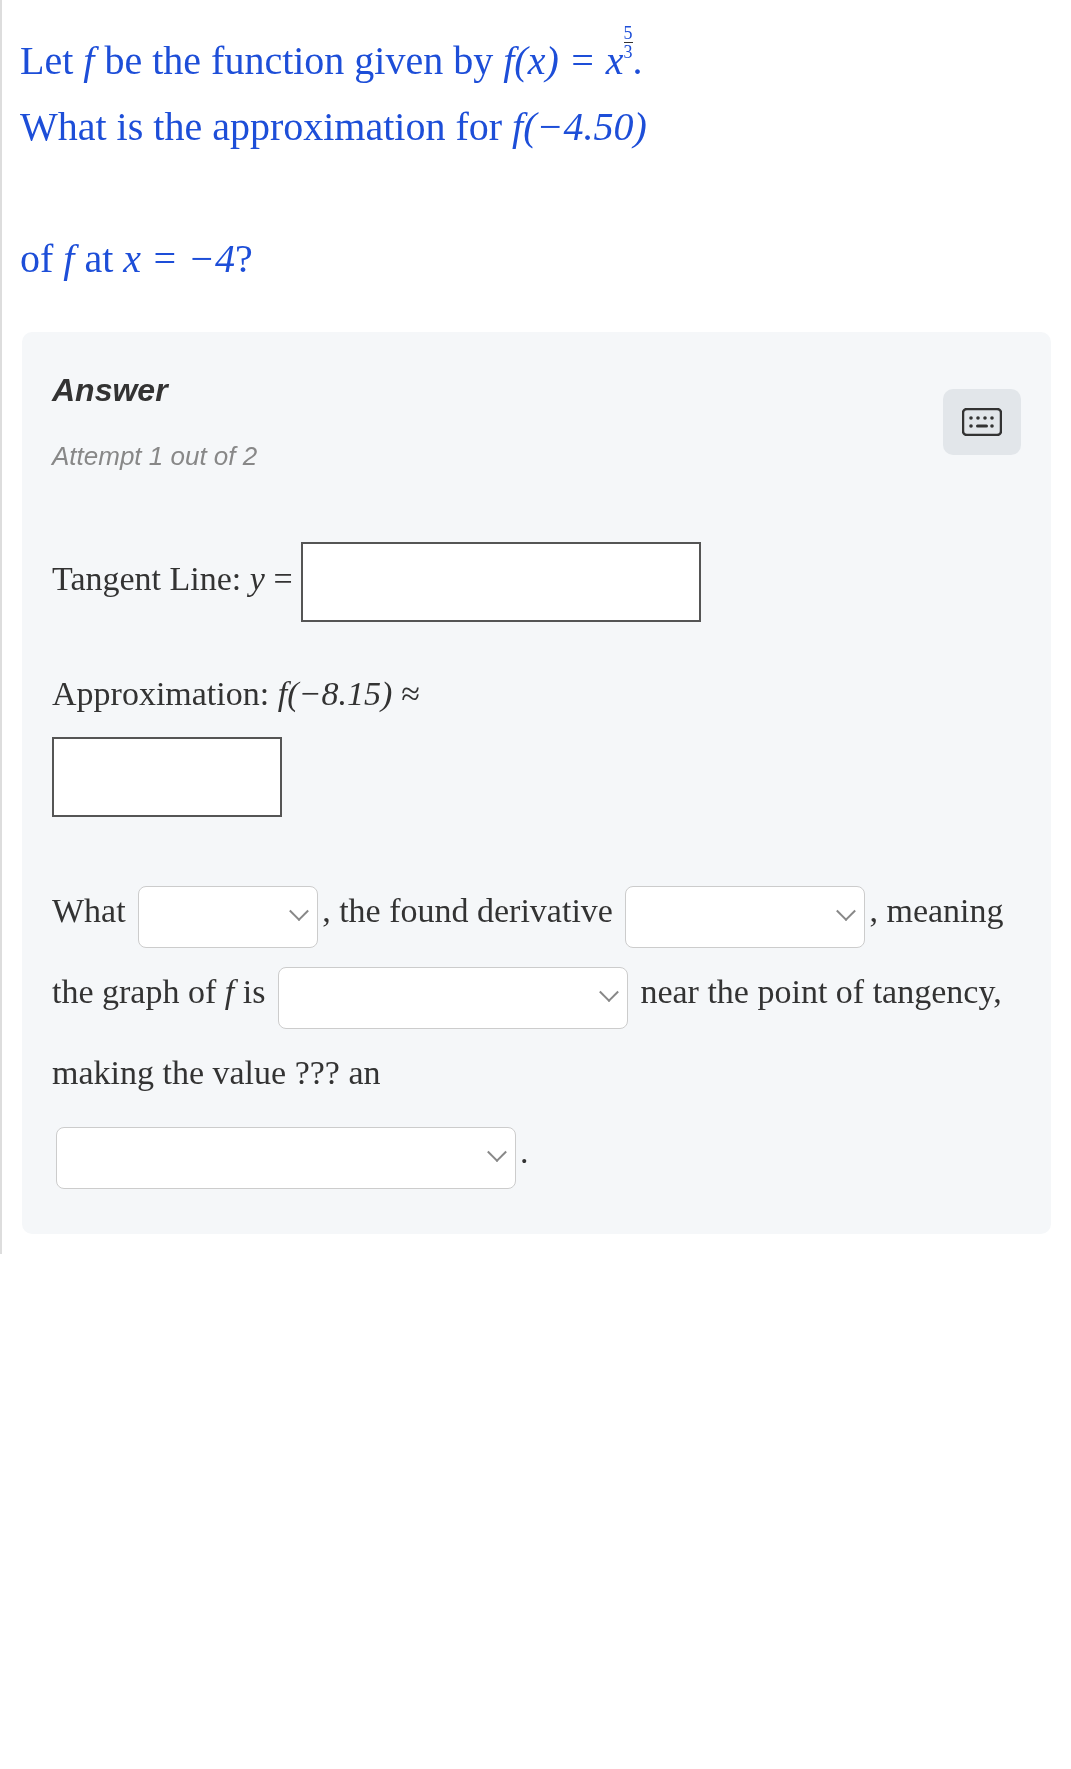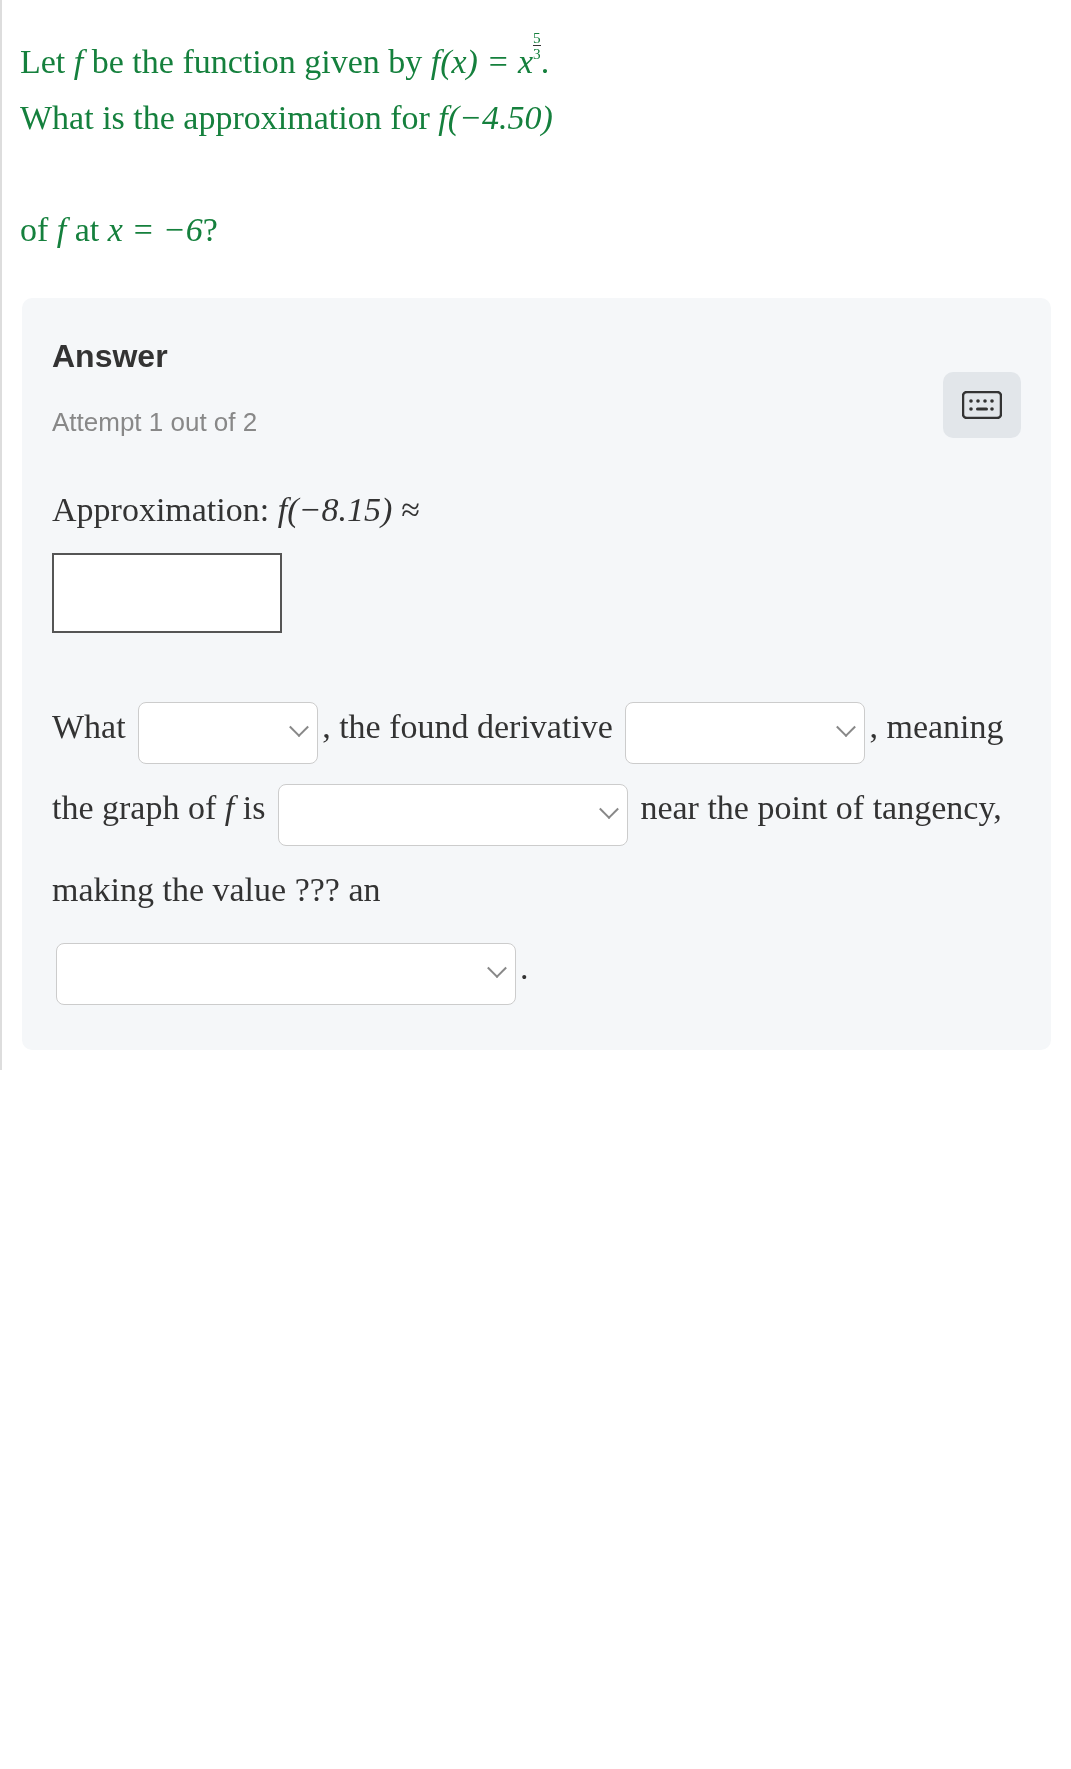--- a/index.html
+++ b/index.html
@@ -4,43 +4,43 @@
 <style>
   * { box-sizing: border-box; margin: 0; padding: 0; }
   body {
     font-family: Georgia, 'Times New Roman', serif;
     background: #fff;
     color: #333;
     width: 1071px;
     border-left: 2px solid #ddd;
   }
   .problem {
-    padding: 30px 20px 40px 18px;
-    font-size: 34px;
+    padding: 24px 20px 40px 18px;
+    font-size: 40px;
     line-height: 1.65;
-    color: #15803d;
+    color: #1d4ed8;
   }
   .math-i { font-style: italic; font-family: 'Times New Roman', serif; }
   .exp-frac {
     display: inline-block;
     font-size: 0.45em;
     vertical-align: 0.9em;
     text-align: center;
     line-height: 1;
     font-family: 'Times New Roman', serif;
   }
   .exp-frac .num { display:block; }
   .exp-frac .den { display:block; border-top:1.5px solid #333; }
   .answer-card {
     background: #f5f7f9;
     margin: 0 20px 20px 20px;
     border-radius: 10px;
     padding: 40px 30px 40px 30px;
   }
-  .card-header { display:flex; justify-content: space-between; align-items: flex-end; }
+  .card-header { display:flex; justify-content: space-between; align-items: center; font-style: italic; }
   .ans-title { font-family: -apple-system, 'Segoe UI', sans-serif; font-weight: 700; font-size: 32px; color:#333; }
   .attempt { font-family: -apple-system, 'Segoe UI', sans-serif; font-size: 26px; color:#888; margin-top:32px; }
   .kbd-btn {
     background: #e2e6ea;
     border-radius: 10px;
     width: 78px; height:66px;
     display:flex; align-items:center; justify-content:center;
     cursor:pointer;
   }
   .line { font-size: 34px; line-height:1.9; margin-top: 70px; color:#333; }
@@ -87,21 +87,21 @@
 </style>
 </head>
 <body>
 
 <div class="problem">
   <span>Let </span><span class="math-i">f</span><span> be the function given by </span><span class="math-i">f(x) = x</span><span class="exp-frac"><span class="num">5</span><span class="den">3</span></span><span>.</span>
   <br>
   <span>What is the approximation for </span><span class="math-i">f(−4.50)</span>
   <br>
   <br>
-  <span>of </span><span class="math-i">f</span><span> at </span><span class="math-i">x = −6</span><span>?</span>
+  <span>of </span><span class="math-i">f</span><span> at </span><span class="math-i">x = −4</span><span>?</span>
 </div>
 
 <div class="answer-card">
   <div class="card-header">
     <div>
       <div class="ans-title">Answer</div>
       <div class="attempt">Attempt 1 out of 2</div>
     </div>
     <div class="kbd-btn">
       <svg width="40" height="28" viewBox="0 0 40 28">
@@ -110,20 +110,23 @@
           <circle cx="16" cy="10" r="1.8" fill="#333"></circle>
           <circle cx="23" cy="10" r="1.8" fill="#333"></circle>
           <circle cx="30" cy="10" r="1.8" fill="#333"></circle>
         <circle cx="9" cy="18" r="1.8" fill="#333"></circle>
           <rect x="14" y="16.5" width="12" height="3" rx="1.5" fill="#333"></rect>
           <circle cx="30" cy="18" r="1.8" fill="#333"></circle>
       </svg>
     </div>
   </div>
 
+  <div class="line">
+    <span>Tangent Line: </span><span class="math-i">y</span><span> = </span><input class="math-input input-wide" value="" style="">
+  </div>
 
   <div class="line line2">
     <span>Approximation: </span><span class="math-i">f(−8.15) ≈</span>
     <input class="math-input input-narrow" value="" style="">
   </div>
 
   <div class="sentence">
     <span>What </span>
     <span class="sel-wrap"><select class="sel w1"><option></option></select></span><span>, the found derivative </span>
     <span class="sel-wrap"><select class="sel w2"><option></option></select></span><span>, meaning the graph of </span><span class="math-i">f</span><span> is </span>

